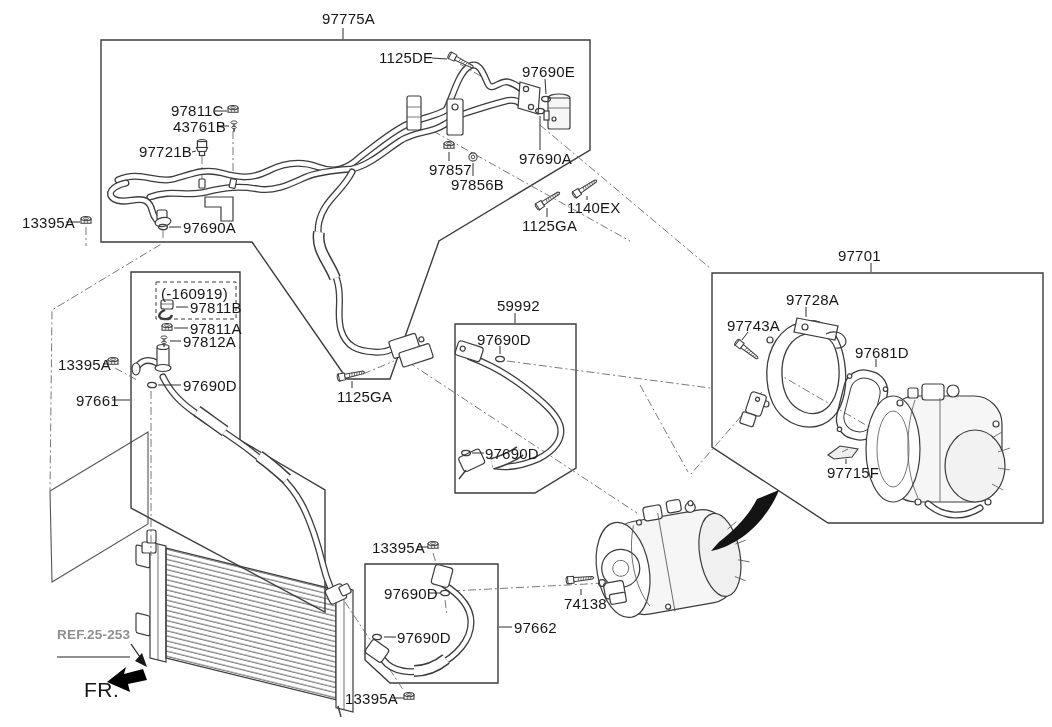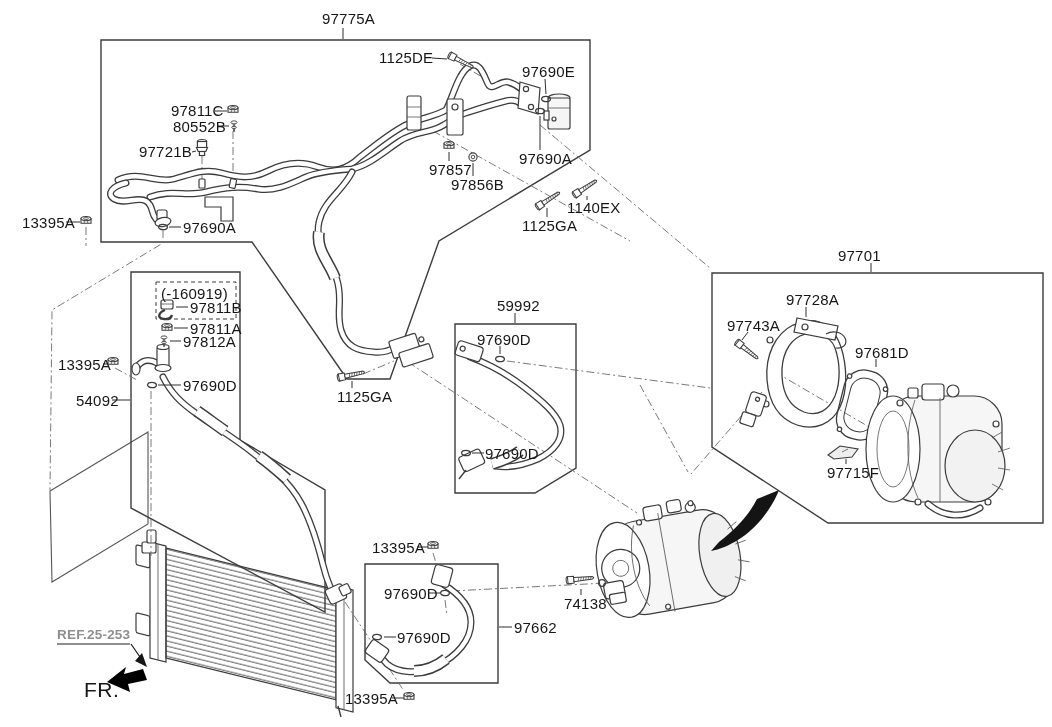--- a/index.html
+++ b/index.html
@@ -1,20 +1,20 @@
 <!DOCTYPE html>
 <html><head>
 <meta charset="utf-8">
 <style>
   html,body{margin:0;padding:0;background:#fff;}
   .stage{position:relative;width:1052px;height:727px;background:#ffffff;overflow:hidden;
          font-family:"Liberation Sans",sans-serif;}
   .stage svg{position:absolute;left:0;top:0;}
   .lbl{position:absolute;font-size:15px;color:#161616;white-space:nowrap;letter-spacing:.2px;line-height:1;}
-  .lbl.ref{color:#8f8f8f;font-weight:bold;font-size:13.5px;border-bottom:2px solid #8f8f8f;padding-bottom:1px;}
+  .lbl.ref{color:#8f8f8f;font-weight:bold;font-size:13.5px;border-bottom:2px solid #8f8f8f;padding-bottom:14px;}
   .lbl.fr{font-size:21px;font-weight:normal;letter-spacing:.5px;}
   .ln{stroke:#3c3c3c;stroke-width:1.4;fill:none;}
   .ldr{stroke:#2e2e2e;stroke-width:1;fill:none;}
   .dd{stroke:#6a6a6a;stroke-width:.9;fill:none;stroke-dasharray:8 3 2 3;}
   .tubo{stroke:#3c3c3c;stroke-width:7;fill:none;stroke-linecap:round;}
   .tubi{stroke:#ffffff;stroke-width:4.4;fill:none;stroke-linecap:round;}
   .slvo{stroke:#3c3c3c;stroke-width:12;fill:none;stroke-linecap:butt;}
   .slvi{stroke:#ffffff;stroke-width:9;fill:none;stroke-linecap:butt;}
   .prt{stroke:#3c3c3c;stroke-width:1.2;fill:#ffffff;}
   .prtg{stroke:#3c3c3c;stroke-width:1.2;fill:#f6f6f6;}
@@ -351,36 +351,36 @@
     <polygon points="147,667 135,661 142,653" fill="#161616"></polygon>
   </g>
 
   <polygon points="107,682 126,667 124,674 143,669 147,680 128,684 130,692" fill="#000"></polygon>
 </svg>
 
   <div class="lbl" style="left:322px;top:11px">97775A</div>
   <div class="lbl" style="left:379px;top:50px">1125DE</div>
   <div class="lbl" style="left:522px;top:64px">97690E</div>
   <div class="lbl" style="left:171px;top:103px">97811C</div>
-  <div class="lbl" style="left:173px;top:119px">80552B</div>
+  <div class="lbl" style="left:173px;top:119px">43761B</div>
   <div class="lbl" style="left:139px;top:144px">97721B</div>
   <div class="lbl" style="left:429px;top:162px">97857</div>
   <div class="lbl" style="left:451px;top:177px">97856B</div>
   <div class="lbl" style="left:522px;top:218px">1125GA</div>
   <div class="lbl" style="left:567px;top:200px">1140EX</div>
   <div class="lbl" style="left:519px;top:151px">97690A</div>
   <div class="lbl" style="left:22px;top:215px">13395A</div>
   <div class="lbl" style="left:183px;top:220px">97690A</div>
   <div class="lbl" style="left:161px;top:286px">(-160919)</div>
   <div class="lbl" style="left:190px;top:300px">97811B</div>
   <div class="lbl" style="left:190px;top:321px">97811A</div>
   <div class="lbl" style="left:183px;top:334px">97812A</div>
   <div class="lbl" style="left:183px;top:378px">97690D</div>
   <div class="lbl" style="left:58px;top:357px">13395A</div>
-  <div class="lbl" style="left:76px;top:393px">54092</div>
+  <div class="lbl" style="left:76px;top:393px">97661</div>
   <div class="lbl" style="left:497px;top:298px">59992</div>
   <div class="lbl" style="left:477px;top:332px">97690D</div>
   <div class="lbl" style="left:485px;top:446px">97690D</div>
   <div class="lbl" style="left:337px;top:389px">1125GA</div>
   <div class="lbl" style="left:838px;top:248px">97701</div>
   <div class="lbl" style="left:786px;top:292px">97728A</div>
   <div class="lbl" style="left:727px;top:318px">97743A</div>
   <div class="lbl" style="left:855px;top:345px">97681D</div>
   <div class="lbl" style="left:827px;top:465px">97715F</div>
   <div class="lbl" style="left:564px;top:596px">74138</div>

